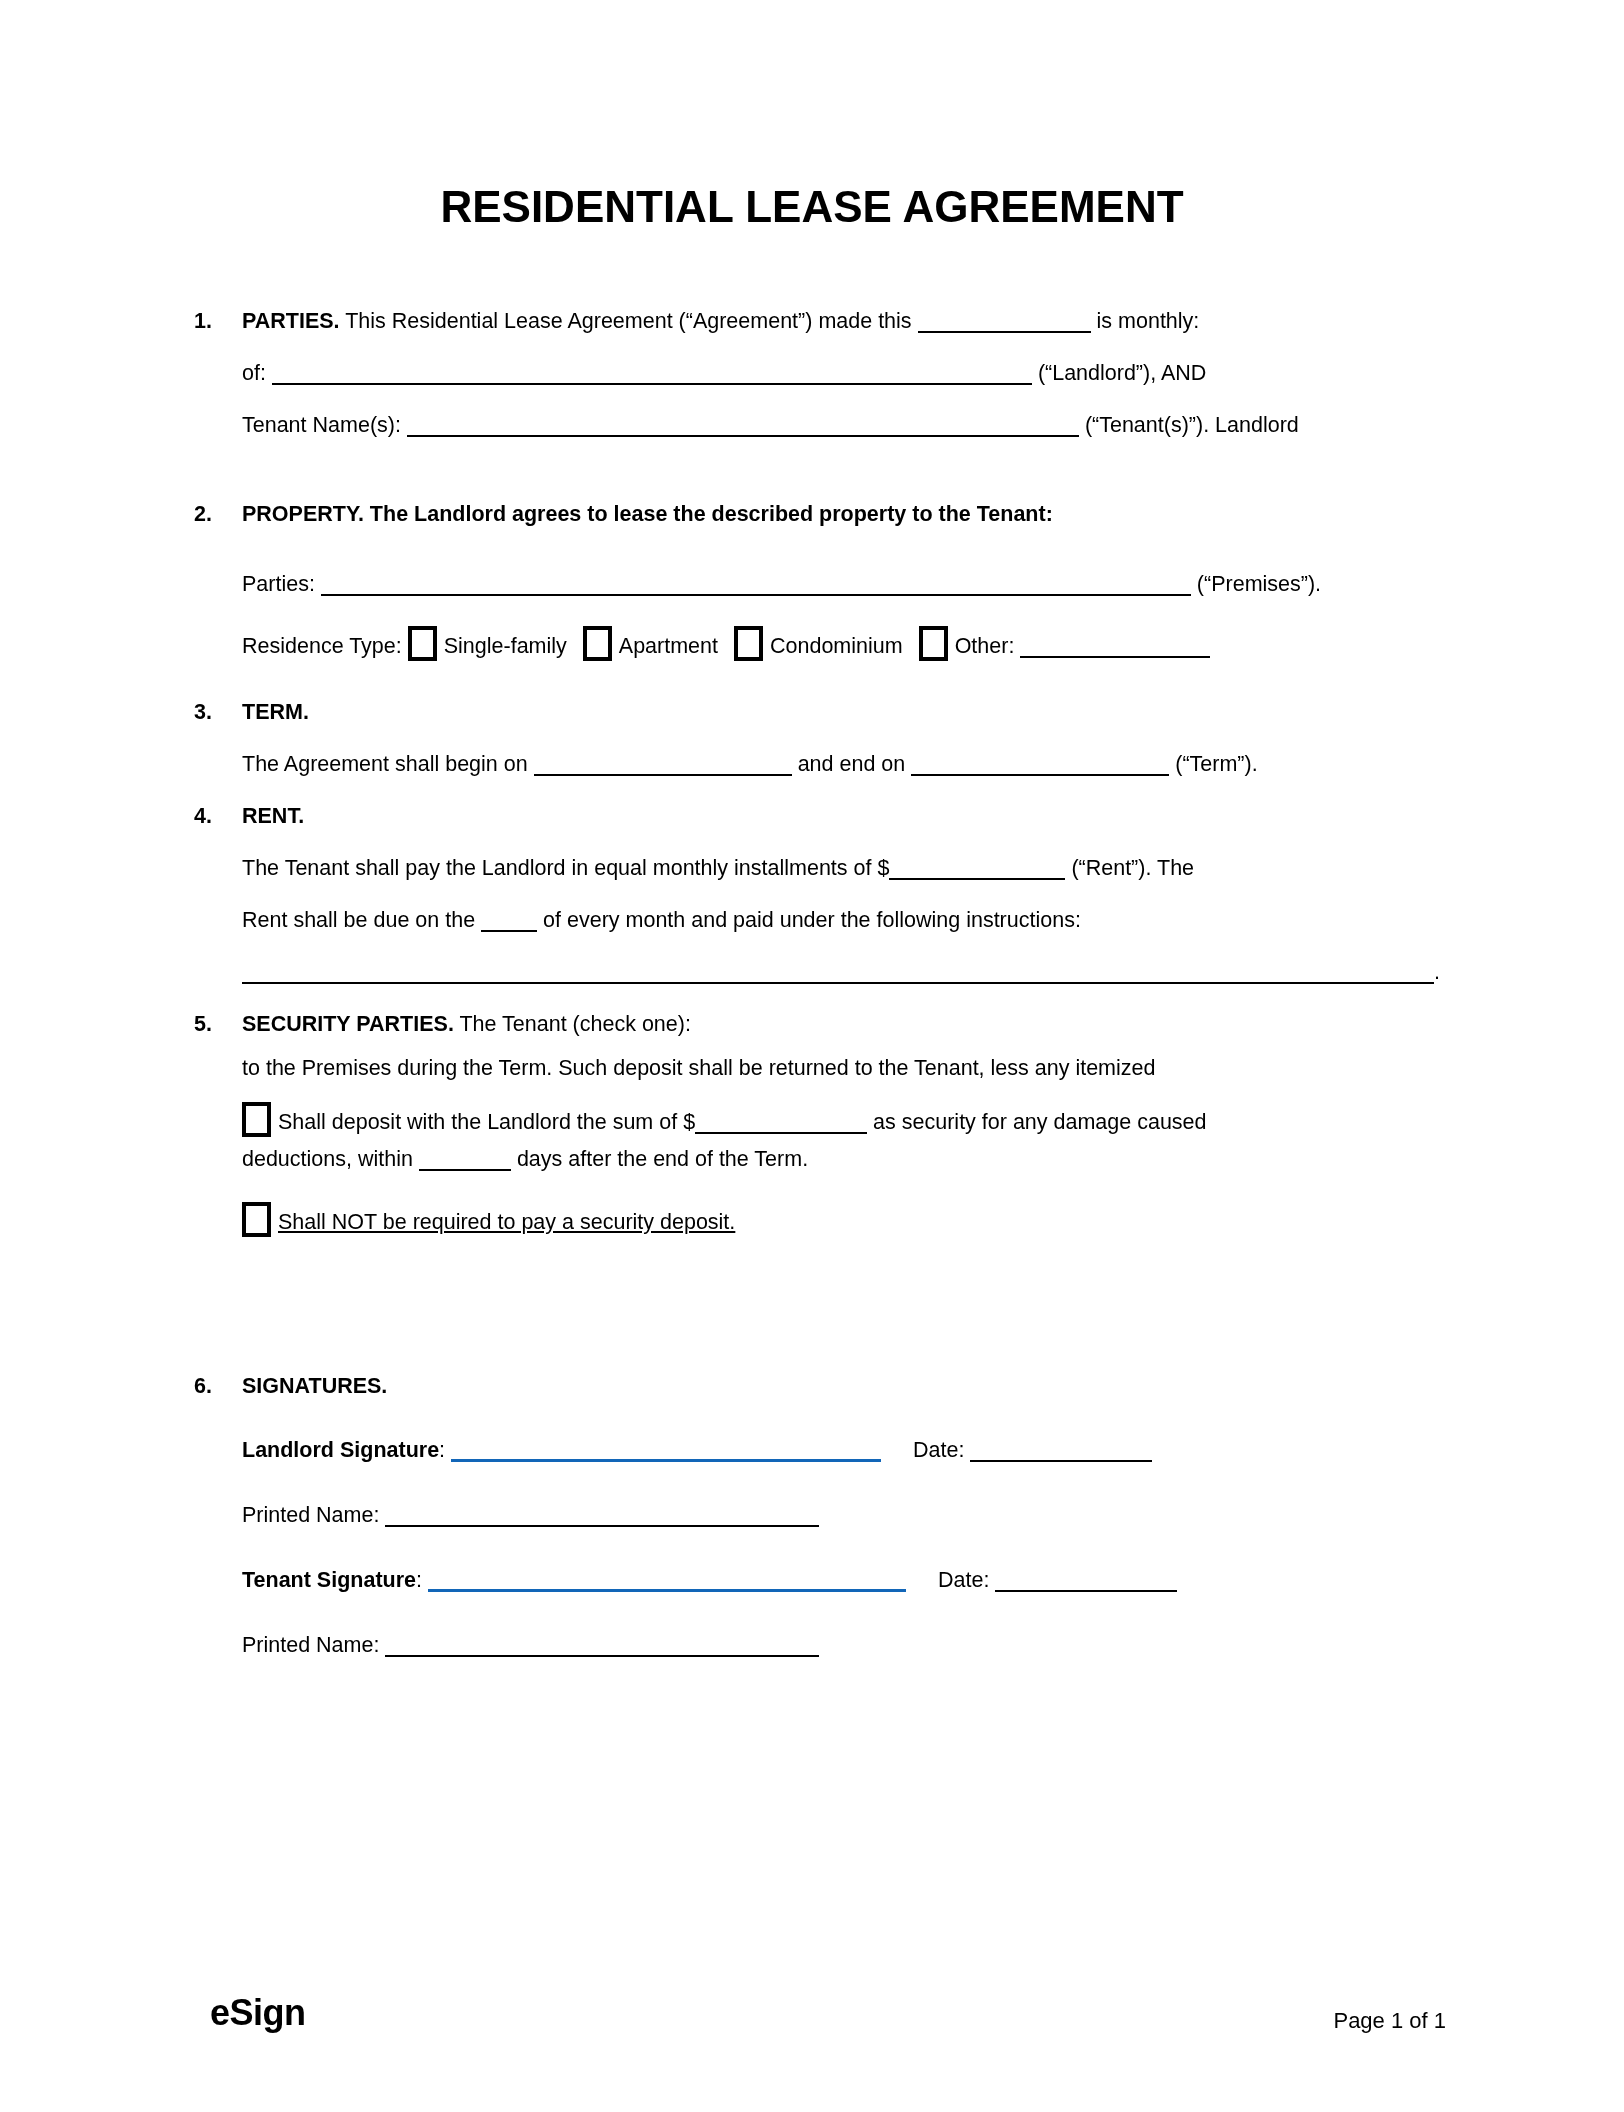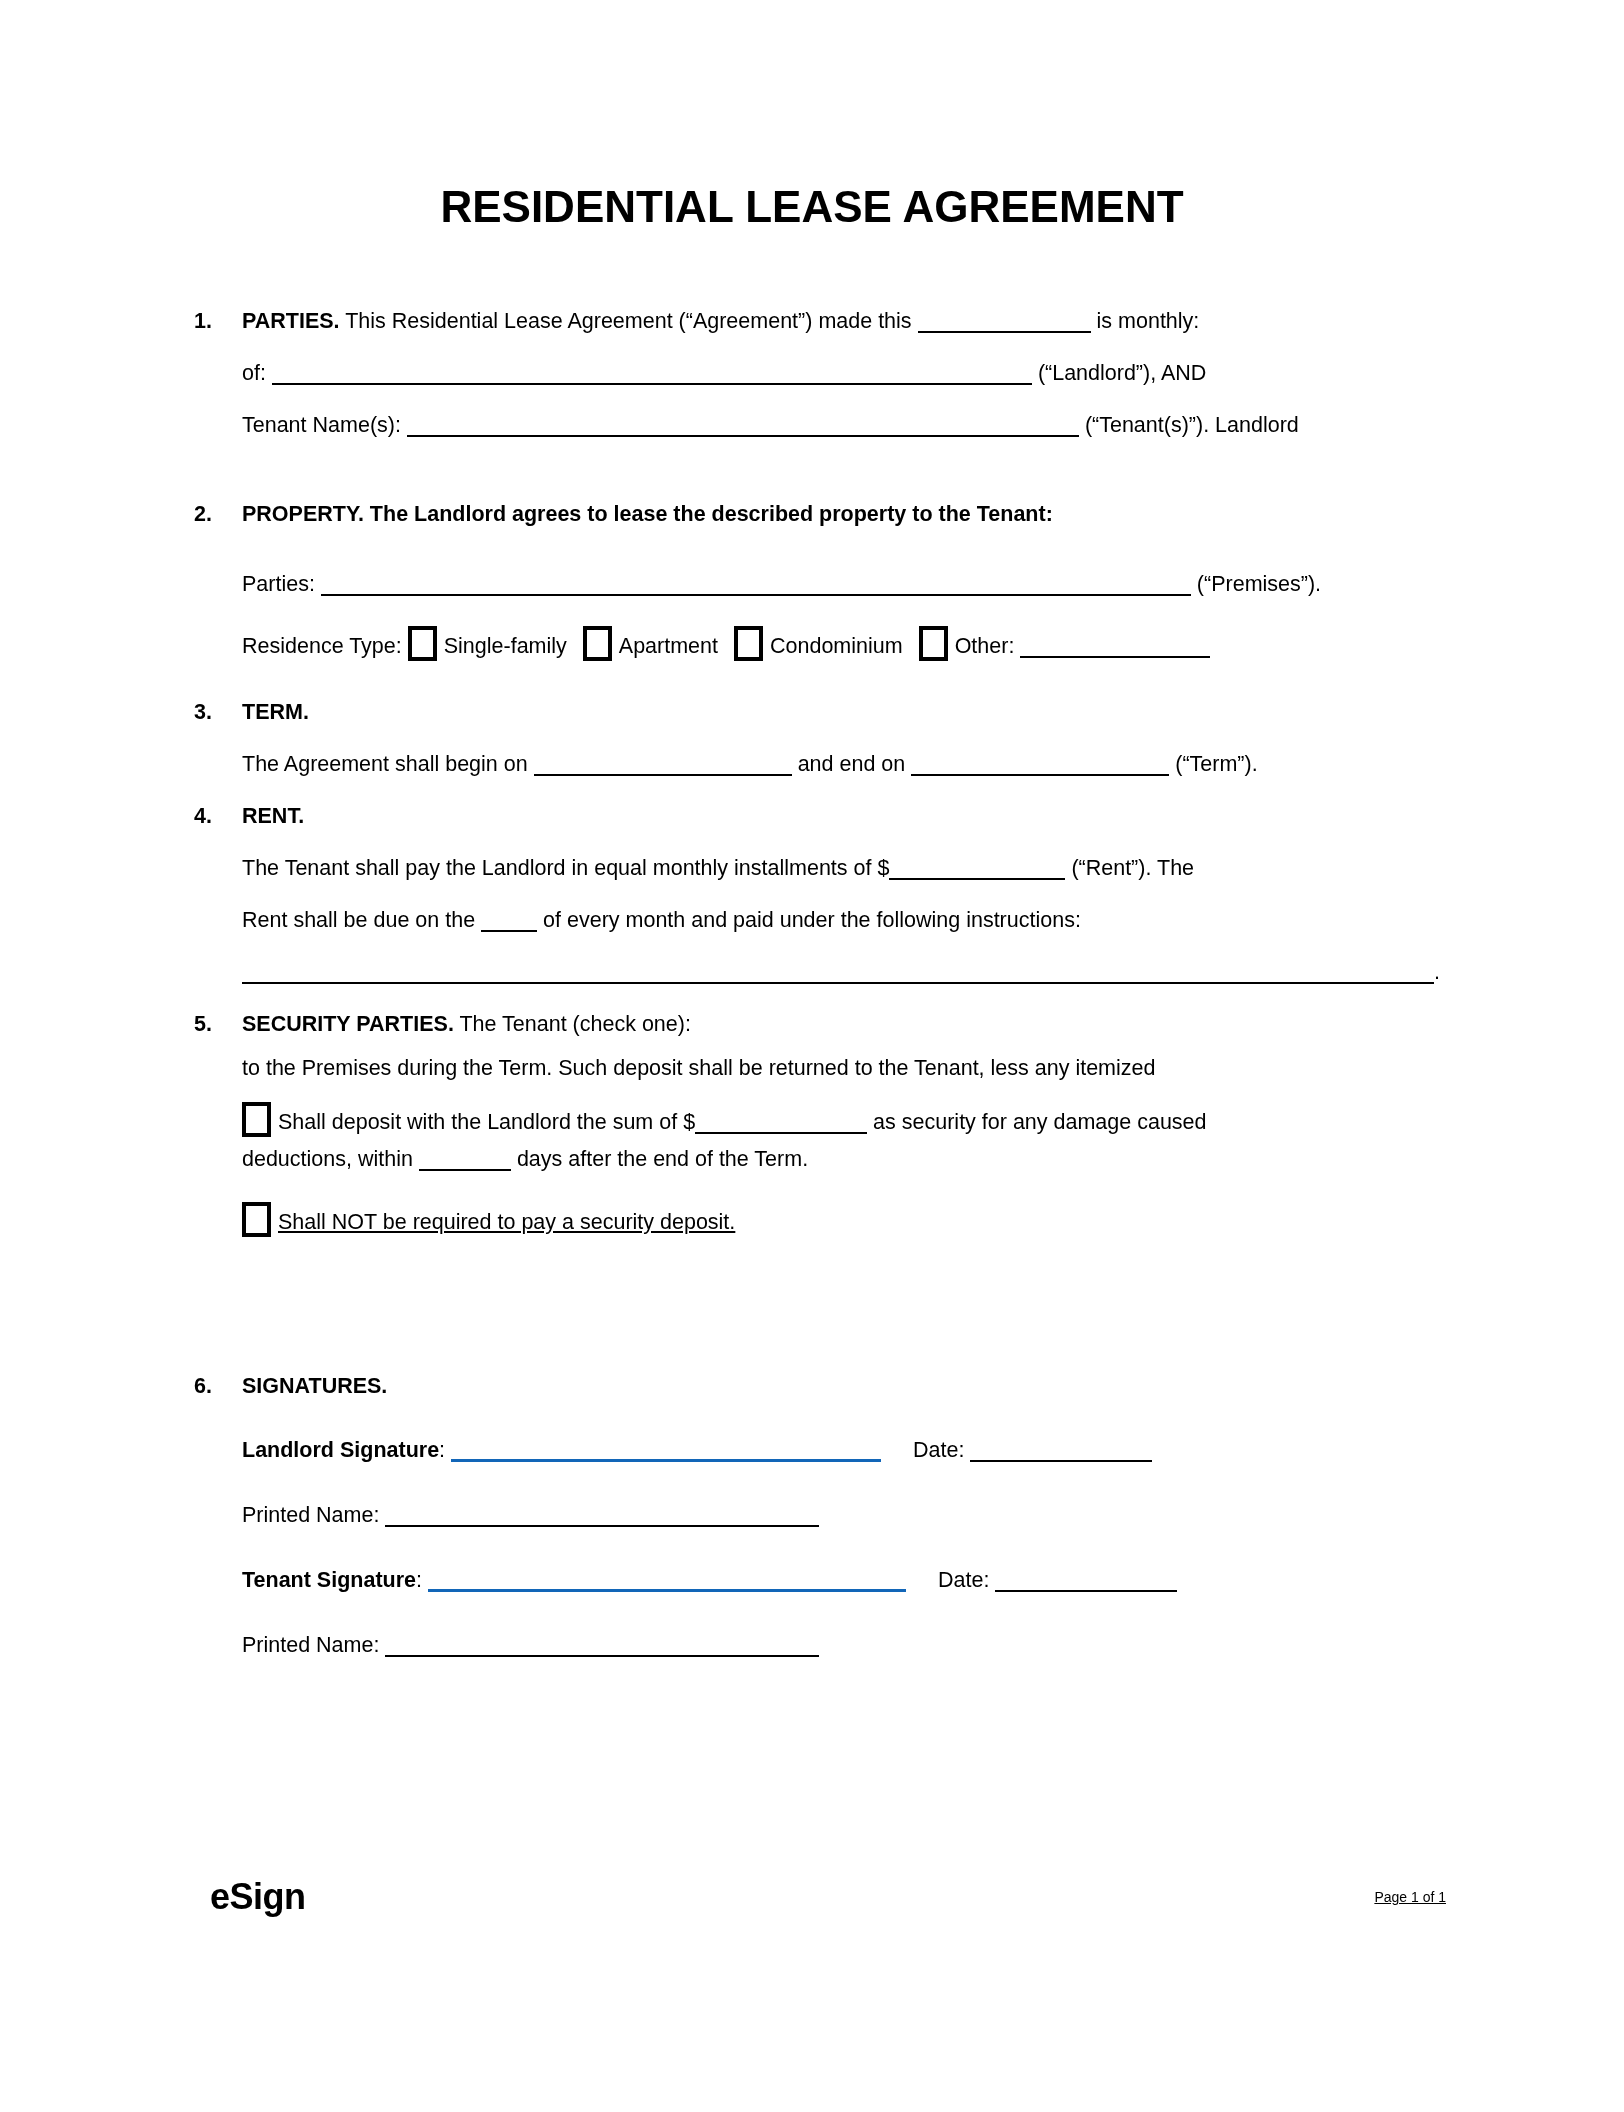--- a/index.html
+++ b/index.html
@@ -79,28 +79,28 @@
   .sec5-p1 { margin-top: 15px; }
   .sec5-p2 { margin-top: 24px; text-decoration: underline; }
   .sec6-head { margin-top: 119px; }
   .sec6-row1 { margin-top: 12px; }
   .sec6-row { margin-top: 13px; }
   .date-label { margin-left: 26px; }
   .footer {
     position: absolute;
     left: 210px;
     right: 178px;
-    top: 1876px;
+    top: 1992px;
     display: flex;
     justify-content: space-between;
-    align-items: center;
+    align-items: flex-end;
     gap: 8px;
   }
   .brand { font-size: 36px; font-weight: bold; letter-spacing: -0.5px; }
-  .page-label { font-size: 14px; text-decoration: underline; }
+  .page-label { font-size: 22px; }
 </style>
 </head>
 <body>
 
 <div class="page">
 
   <h1 class="title">RESIDENTIAL LEASE AGREEMENT</h1>
 
   <div class="doc">
 

